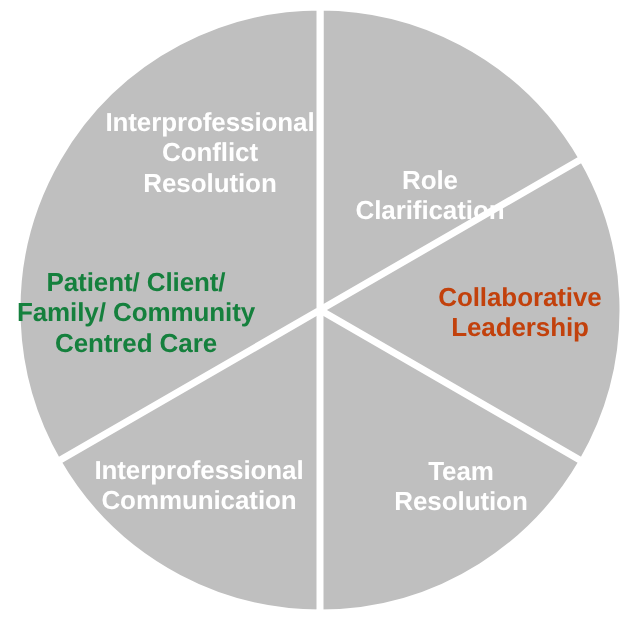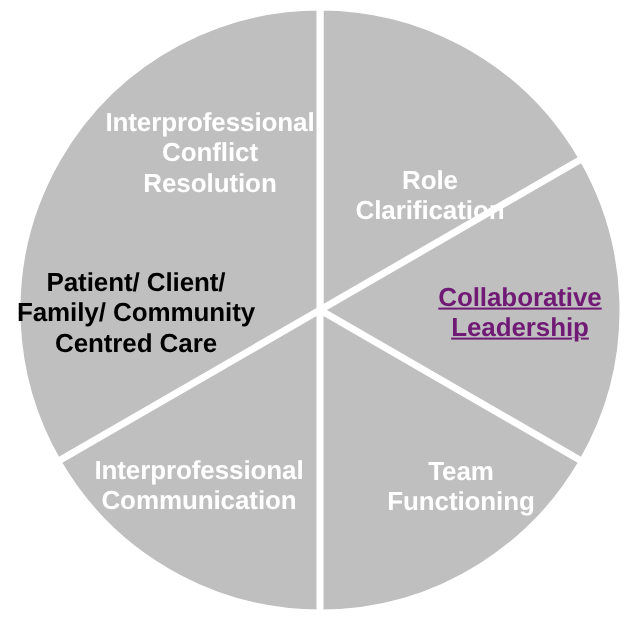--- a/index.html
+++ b/index.html
@@ -86,26 +86,26 @@
     </g>
   </svg>
 
   <div class="slice-label" id="label-conflict-resolution" style="color: rgb(255, 255, 255);">Interprofessional
 Conflict
 Resolution</div>
 
   <div class="slice-label" id="label-role-clarification" style="color: rgb(255, 255, 255); margin-top: 48px;">Role
 Clarification</div>
 
-  <div class="slice-label" id="label-collaborative-leadership" style="color: #701a75; text-decoration: underline;">Collaborative
+  <div class="slice-label" id="label-collaborative-leadership" style="color: #c2410c;">Collaborative
 Leadership</div>
 
   <div class="slice-label" id="label-team-functioning" style="color: rgb(255, 255, 255);">Team
-Functioning</div>
+Resolution</div>
 
   <div class="slice-label" id="label-interprofessional-communication" style="color: rgb(255, 255, 255);">Interprofessional
 Communication</div>
 
-  <div class="slice-label" id="label-patient-centred-care" style="color: #000000;">Patient/ Client/
+  <div class="slice-label" id="label-patient-centred-care" style="color: #15803d;">Patient/ Client/
 Family/ Community
 Centred Care</div>
 
 </div>
 
 </body></html>

